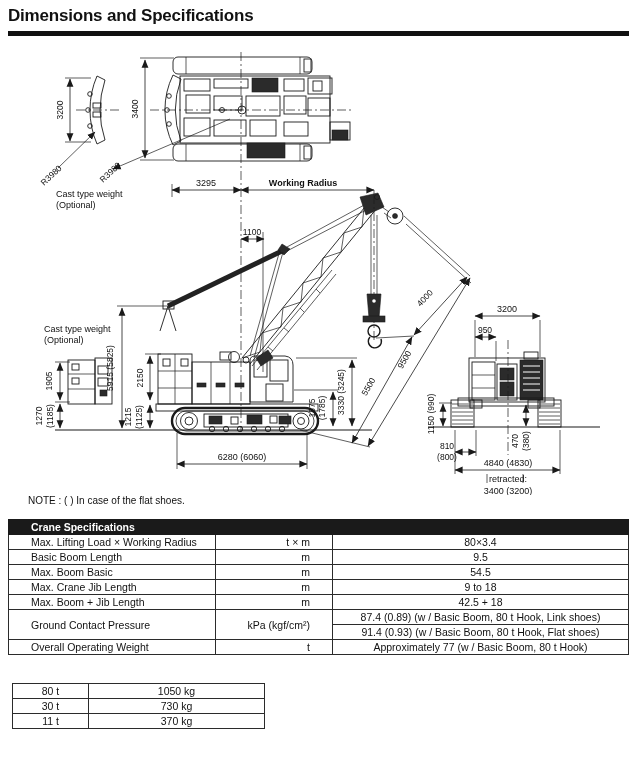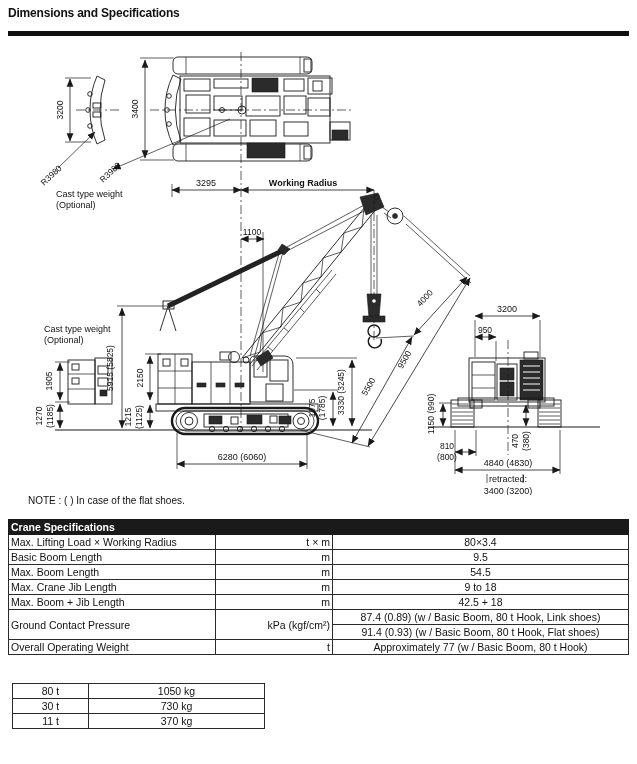--- a/index.html
+++ b/index.html
@@ -1,35 +1,35 @@
 <!DOCTYPE html>
 <html><head>
 <meta charset="utf-8">
 <style>
   html,body{margin:0;padding:0;background:#ffffff;}
   body{width:637px;height:764px;font-family:"Liberation Sans",sans-serif;color:#111;position:relative;overflow:hidden;}
   .page{position:relative;width:637px;height:764px;background:#fff;}
-  .title{position:absolute;top:6px;left:8px;font-size:12px;font-weight:bold;letter-spacing:-0.2px;color:#111;white-space:nowrap;}
+  .title{position:absolute;top:6px;left:8px;font-size:17px;font-weight:bold;letter-spacing:-0.2px;color:#111;white-space:nowrap;}
   .title-rule{position:absolute;top:31px;left:8px;width:621px;height:5px;background:#111;}
   .drawing{position:absolute;top:45px;left:0;}
   svg text{font-family:"Liberation Sans",sans-serif;font-size:8.5px;fill:#111;}
   svg .dt{text-anchor:middle;}
   svg .s9{font-size:9px;}
   svg .b{font-weight:bold;}
   svg .cap{font-size:9px;}
   .out{fill:none;stroke:#1a1a1a;stroke-width:0.9;}
   .thin{fill:none;stroke:#1a1a1a;stroke-width:0.7;}
   .dim{stroke:#1a1a1a;stroke-width:0.8;fill:none;}
   .cl{stroke:#1a1a1a;stroke-width:0.7;fill:none;stroke-dasharray:9 3 2 3;}
   .dark{fill:#2b2b2b;stroke:#1a1a1a;stroke-width:0.6;}
   .note{position:absolute;left:8px;font-size:10px;color:#111;white-space:nowrap;padding-left:20px;}
   .note1{top:495px;}
   .note2{top:664px;}
   table{border-collapse:collapse;font-size:10.5px;color:#111;table-layout:fixed;}
-  td{border:1px solid #2b2b2b;height:14px;padding:0 2px;overflow:hidden;white-space:nowrap;}
+  td{border:1px solid #2b2b2b;height:14px;padding:0 22px;overflow:hidden;white-space:nowrap;}
   tr.hdr td{background:#1a1a1a;color:#fff;font-weight:bold;text-align:left;border:1px solid #1a1a1a;}
   .spec-table{position:absolute;top:519px;left:8px;width:621px;}
   .hook-table{position:absolute;top:683px;left:12px;width:253px;}
   .c-unit{text-align:right;}
   .c-val{text-align:center;}
   .c-cap{text-align:center;}
 </style>
 </head>
 <body>
 
@@ -344,21 +344,21 @@
         <td>Max. Lifting Load × Working Radius</td>
         <td class="c-unit">t × m</td>
         <td class="c-val">80×3.4</td>
       </tr>
       <tr>
         <td>Basic Boom Length</td>
         <td class="c-unit">m</td>
         <td class="c-val">9.5</td>
       </tr>
       <tr>
-        <td>Max. Boom Length</td>
+        <td>Max. Boom Basic</td>
         <td class="c-unit">m</td>
         <td class="c-val">54.5</td>
       </tr>
       <tr>
         <td>Max. Crane Jib Length</td>
         <td class="c-unit">m</td>
         <td class="c-val">9 to 18</td>
       </tr>
       <tr>
         <td>Max. Boom + Jib Length</td>

